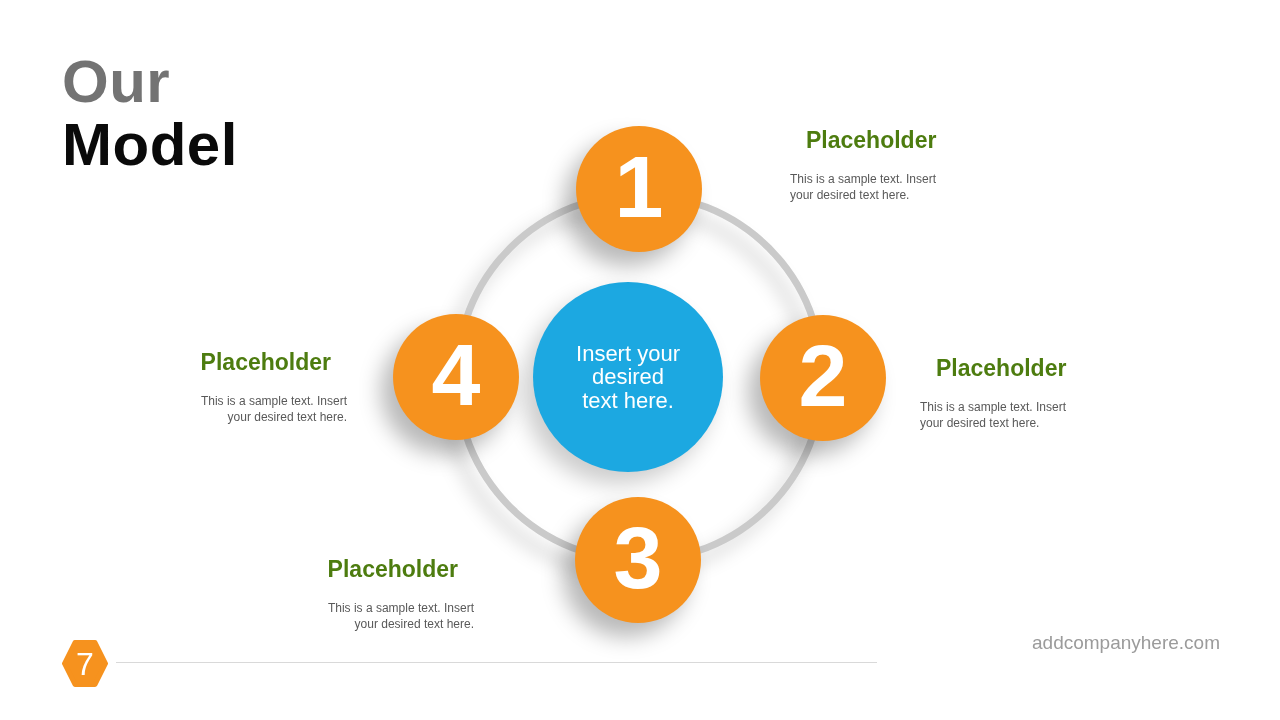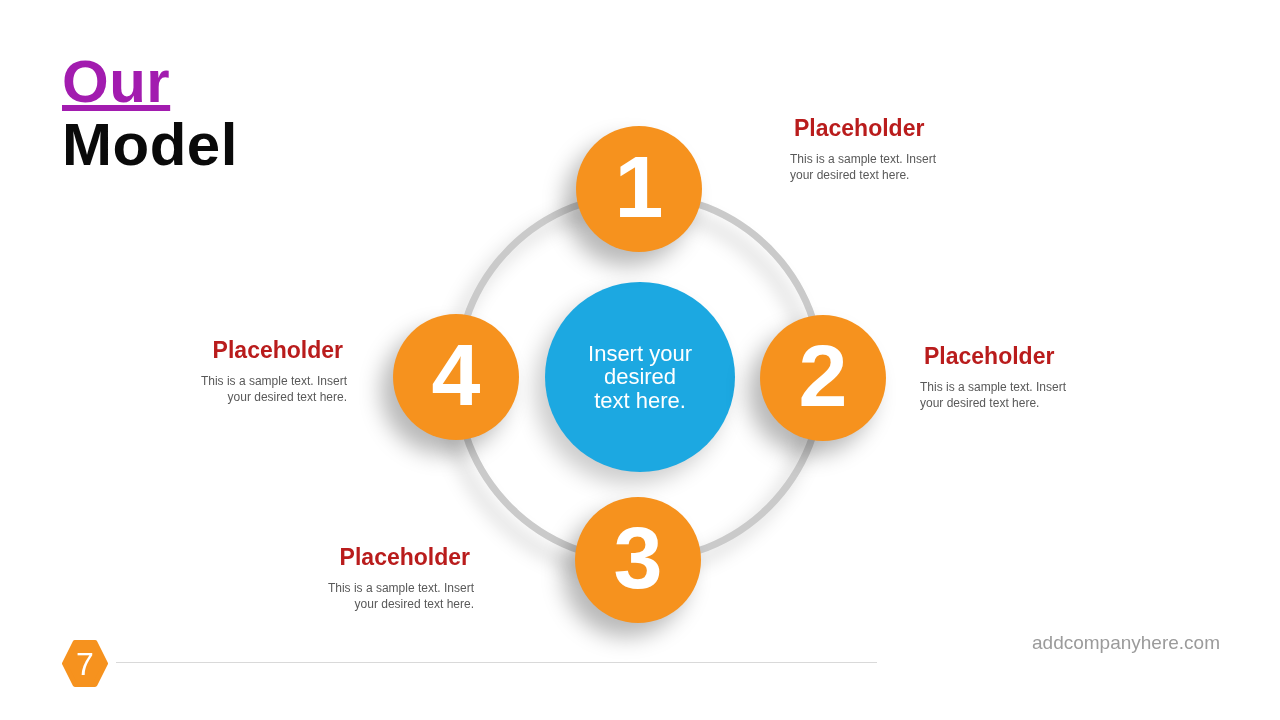--- a/index.html
+++ b/index.html
@@ -3,49 +3,49 @@
 <meta charset="utf-8">
 <title>Our Model</title>
 <style>
   html,body{margin:0;padding:0;background:#ffffff;}
   .slide{
     position:relative;width:1280px;height:720px;overflow:hidden;background:#ffffff;
     font-family:"Liberation Sans","DejaVu Sans",sans-serif;
   }
   
   .title{position:absolute;left:62px;top:50px;font-weight:700;font-size:60px;line-height:1.05;letter-spacing:0.5px;}
-  .title .accent{color:#a21caf;text-decoration:underline;}
+  .title .accent{color:#737373;}
   .title .main{color:#0a0a0a;}
   
   .ring{
     position:absolute;left:453px;top:191px;width:359px;height:359px;
     border:7px solid #CACACA;border-radius:50%;
     filter:drop-shadow(-10px 12px 9px rgba(0,0,0,0.22));
   }
   .center-circle{
-    position:absolute;left:545px;top:282px;width:190px;height:190px;border-radius:50%;
+    position:absolute;left:533px;top:282px;width:190px;height:190px;border-radius:50%;
     background:#1CA8E1;display:flex;align-items:center;justify-content:center;
     box-shadow:-10px 12px 22px rgba(0,0,0,0.20);
   }
   .center-circle span{
     color:#ffffff;font-size:22px;line-height:1.07;text-align:center;white-space:pre-line;
   }
   .node{
     position:absolute;width:126px;height:126px;border-radius:50%;background:#F6921E;
     display:flex;align-items:center;justify-content:center;
     box-shadow:-12px 14px 22px rgba(0,0,0,0.28);
   }
   .node span{color:#ffffff;font-size:88px;font-weight:700;line-height:1;transform:translateY(-2px);}
   .node-1{left:576px;top:126px;}
   .node-2{left:760px;top:315px;}
   .node-3{left:575px;top:497px;}
   .node-4{left:393px;top:314px;}
   
   .tb{position:absolute;}
-  .tb h3{margin:4px;font-size:23px;font-weight:700;color:#b91c1c;line-height:1.2;}
+  .tb h3{margin:16px;font-size:23px;font-weight:700;color:#4d7c0f;line-height:1.2;}
   .tb p{margin:8px 0 0 0;font-size:12px;color:#595959;line-height:1.37;white-space:pre-line;}
   .tb-1{left:790px;top:111px;text-align:left;}
   .tb-2{left:920px;top:339px;text-align:left;}
   .tb-3{right:806px;top:540px;text-align:right;}
   .tb-4{right:933px;top:333px;text-align:right;}
   
   .page-badge{position:absolute;left:62px;top:640px;width:46px;height:47px;}
   .page-badge svg{position:absolute;left:0;top:0;}
   .page-badge .page-num{
     position:absolute;left:0;top:0;width:100%;height:100%;

